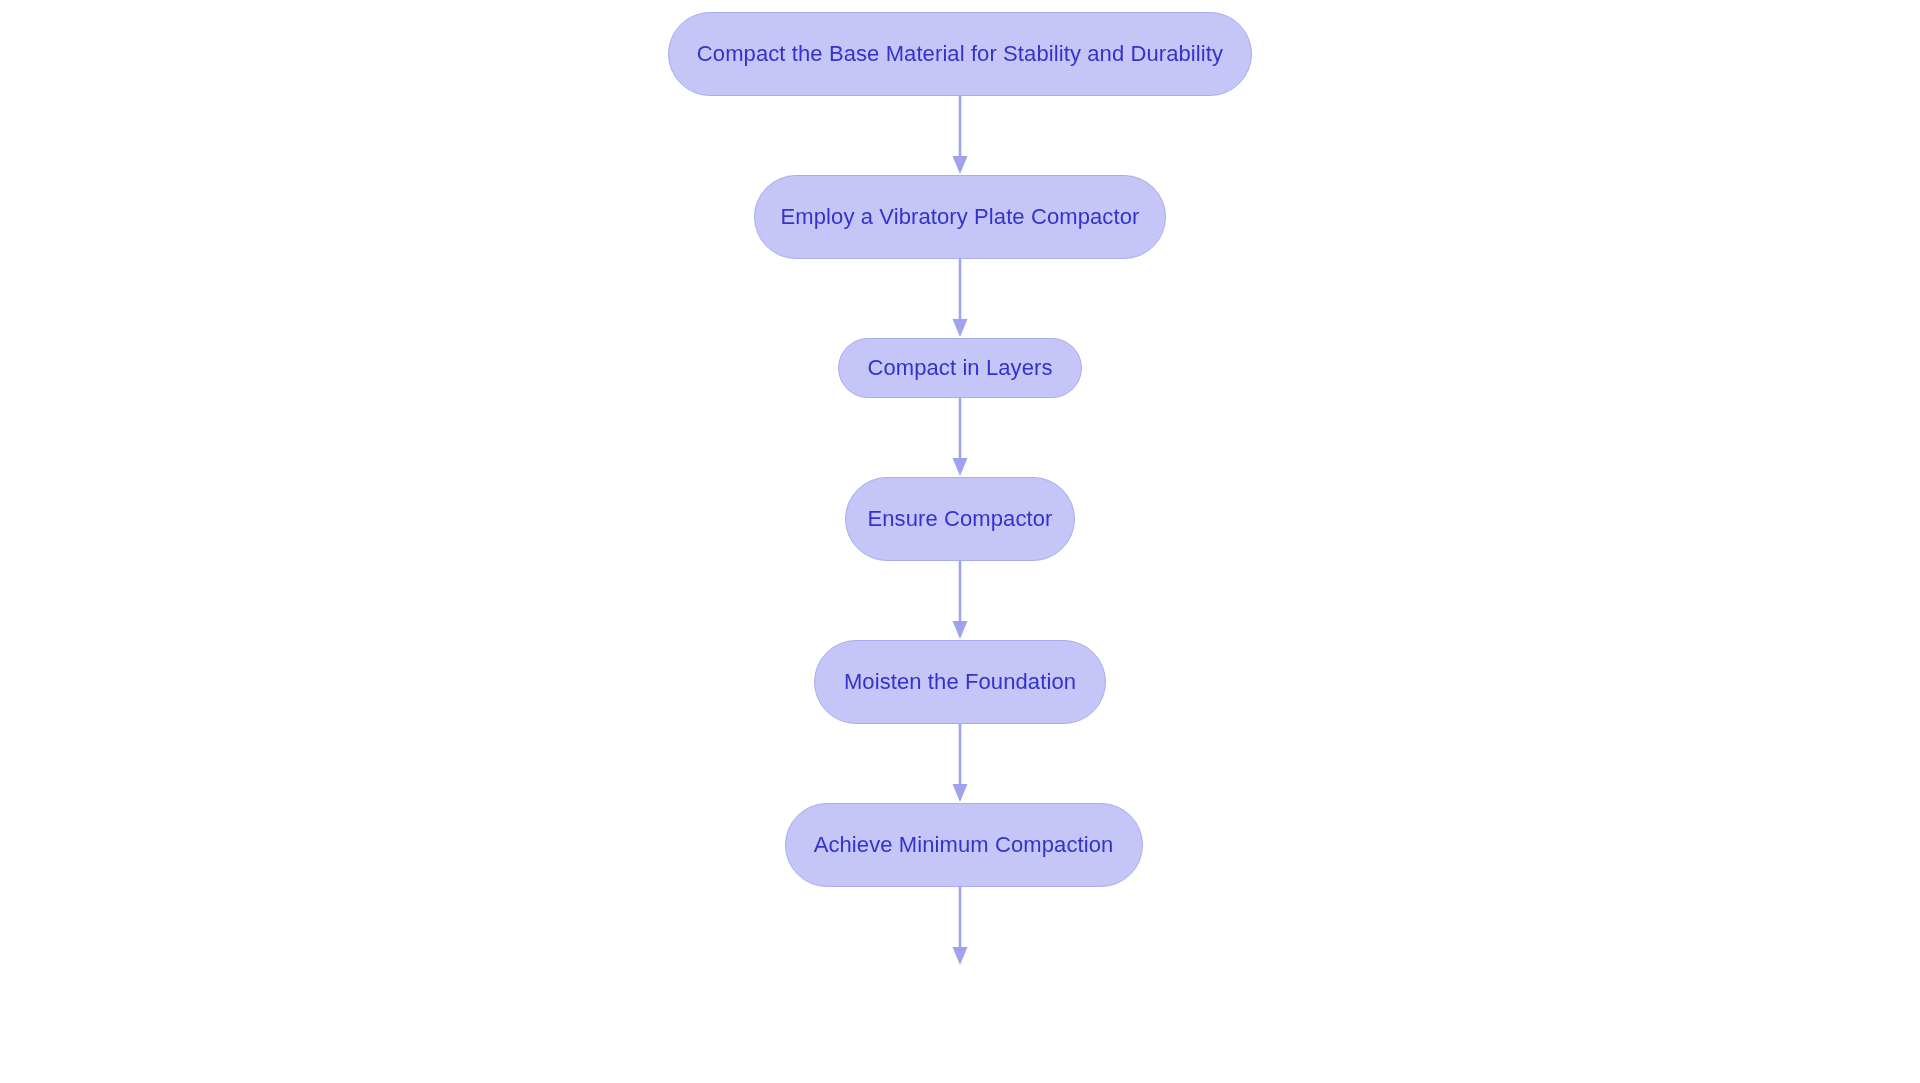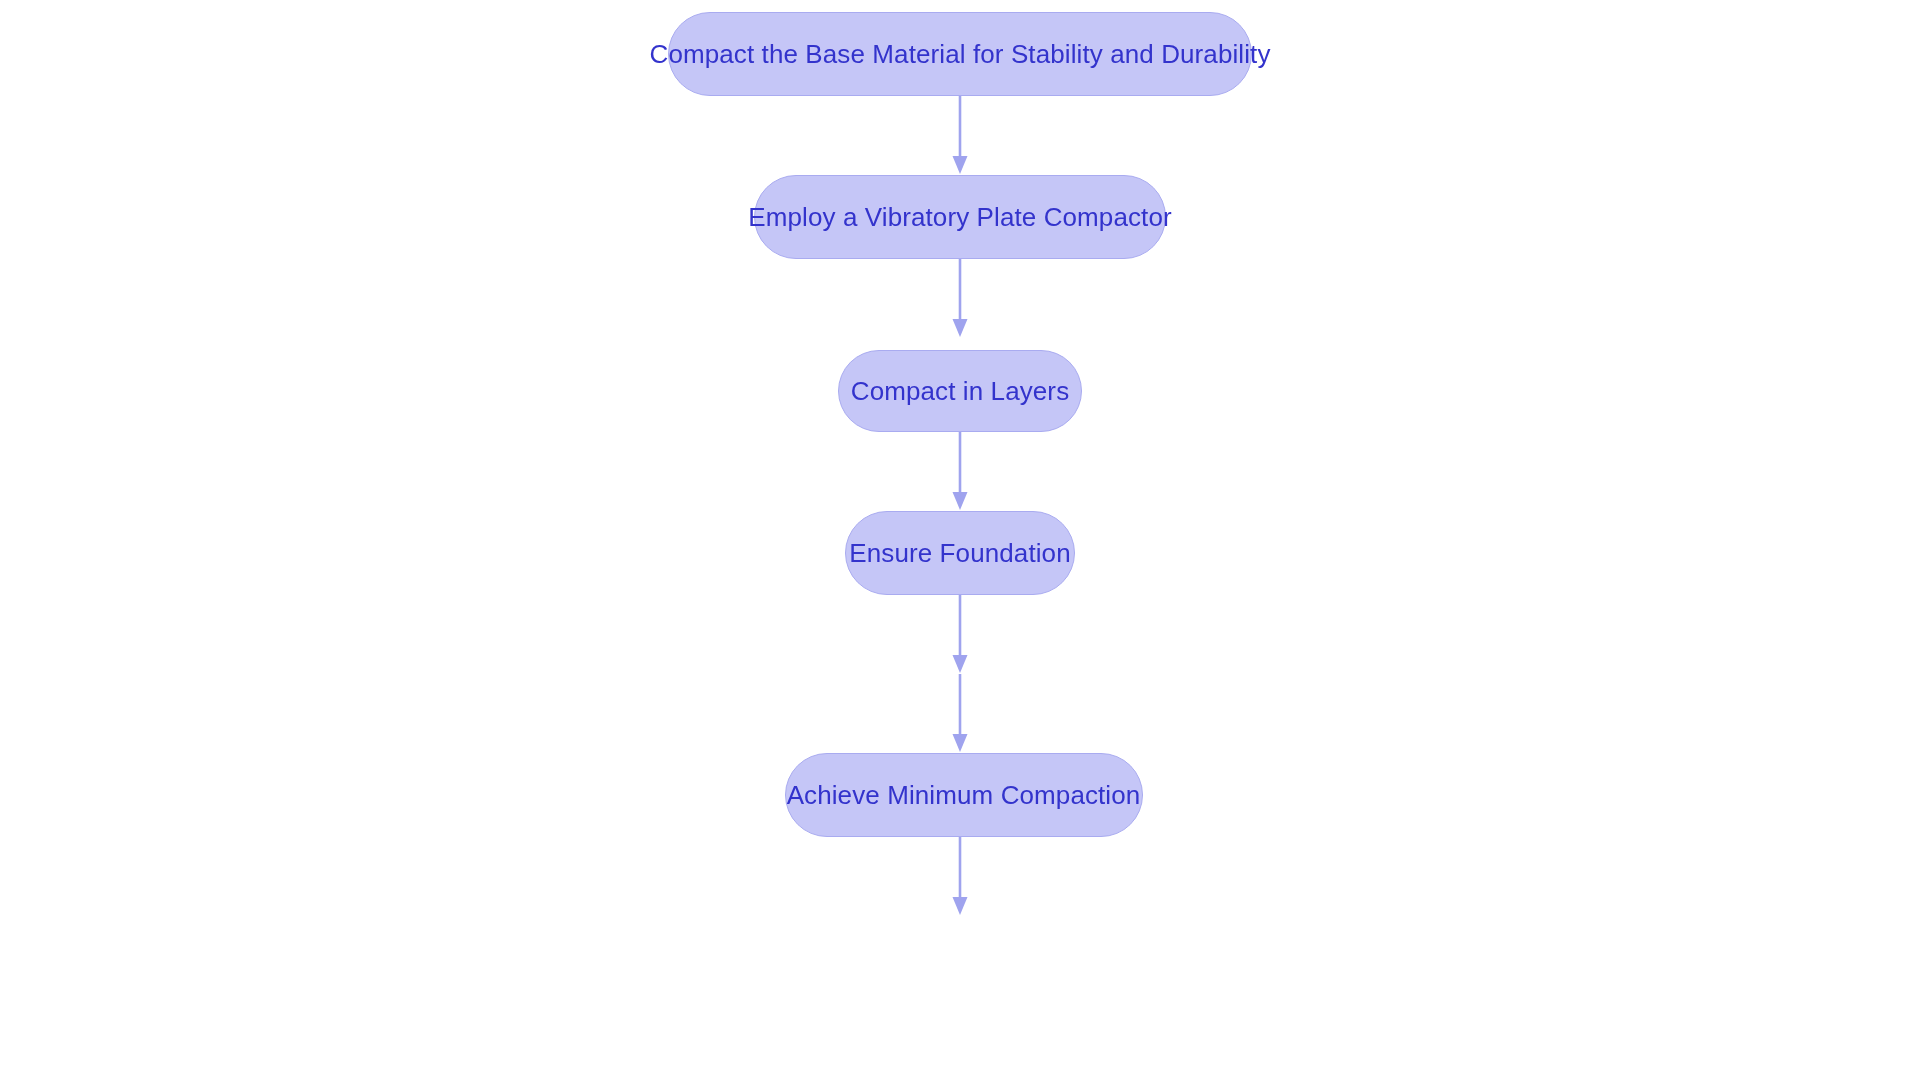--- a/index.html
+++ b/index.html
@@ -42,32 +42,32 @@
     justify-content: center;
     background: #c5c6f7;
     border: 1.6px solid #a9abf0;
     border-radius: 999px;
     color: #3333cc;
     white-space: nowrap;
     flex: 0 0 auto;
   }
 
   .node-label {
-    font-size: 26px;
+    font-size: 22px;
     font-weight: 400;
     letter-spacing: 0.1px;
     line-height: 1;
     color: #3333cc;
     padding: 0 4px;
   }
 
   
   .node.n0 { width: 584px; height: 84px; }
   .node.n1 { width: 412px; height: 84px; align-items: center; }
-  .node.n2 { width: 244px; height: 82px; margin-top: 12px; }
+  .node.n2 { width: 244px; height: 60px; }
   .node.n3 { width: 230px; height: 84px; }
   .node.n4 { width: 292px; height: 84px; }
   .node.n5 { width: 358px; height: 84px; margin-left: 7px; }
   .node.n6 { width: 240px; height: 84px; }
 
   
   .connector {
     position: relative;
     width: 22px;
     height: 79px;
@@ -115,30 +115,33 @@
     </div>
 
     <div class="connector">
       <svg width="22" height="79" viewBox="0 0 22 79" xmlns="http://www.w3.org/2000/svg">
         <line x1="11" y1="0" x2="11" y2="62" stroke="#9fa3ee" stroke-width="2.6"></line>
         <polygon points="11,78 3.5,60 18.5,60" fill="#9fa3ee"></polygon>
       </svg>
     </div>
 
     <div class="node n3">
-      <span class="node-label">Ensure Foundation</span>
+      <span class="node-label">Ensure Compactor</span>
     </div>
 
     <div class="connector">
       <svg width="22" height="79" viewBox="0 0 22 79" xmlns="http://www.w3.org/2000/svg">
         <line x1="11" y1="0" x2="11" y2="62" stroke="#9fa3ee" stroke-width="2.6"></line>
         <polygon points="11,78 3.5,60 18.5,60" fill="#9fa3ee"></polygon>
       </svg>
     </div>
 
+    <div class="node n4">
+      <span class="node-label">Moisten the Foundation</span>
+    </div>
 
     <div class="connector">
       <svg width="22" height="79" viewBox="0 0 22 79" xmlns="http://www.w3.org/2000/svg">
         <line x1="11" y1="0" x2="11" y2="62" stroke="#9fa3ee" stroke-width="2.6"></line>
         <polygon points="11,78 3.5,60 18.5,60" fill="#9fa3ee"></polygon>
       </svg>
     </div>
 
     <div class="node n5">
       <span class="node-label">Achieve Minimum Compaction</span>

